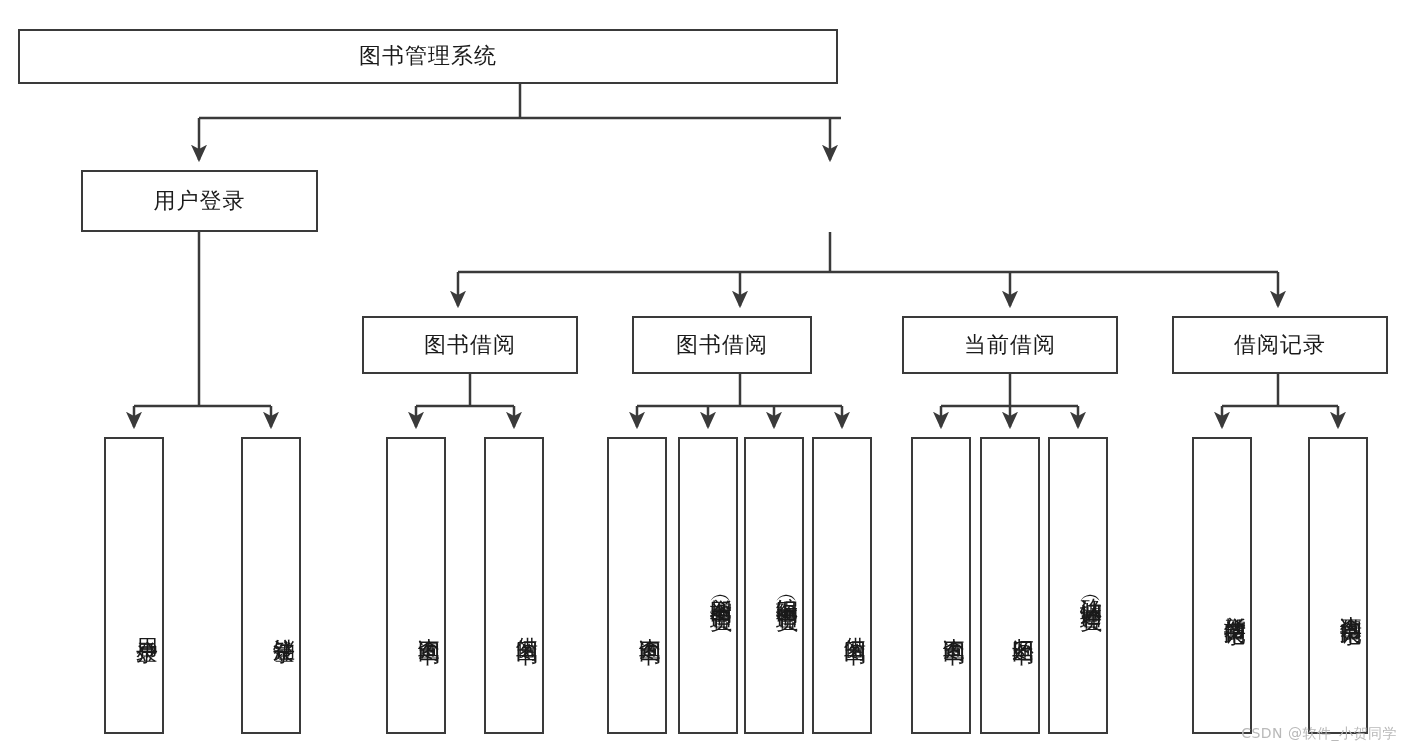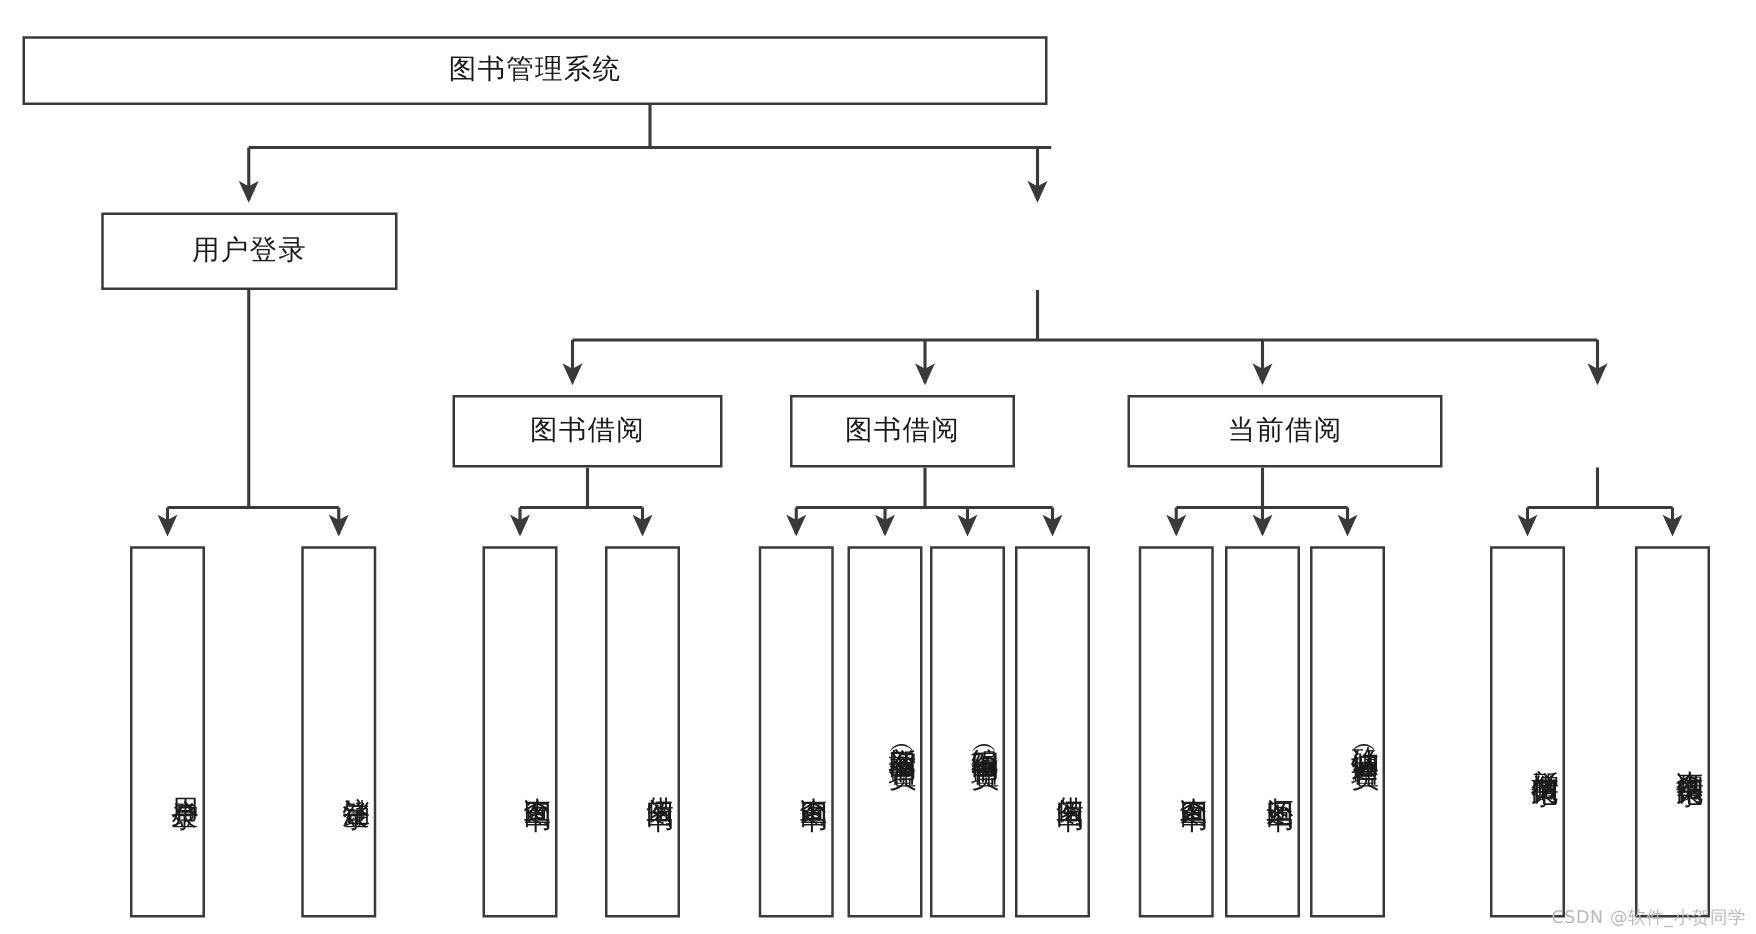--- a/index.html
+++ b/index.html
@@ -130,22 +130,25 @@
   <div class="node horiz" style="left:81px; top:170px; width:237px; height:62px;">
     <span class="node-label">用户登录</span>
   </div>
 
   <div class="node horiz" style="left:362px; top:316px; width:216px; height:58px;">
     <span class="node-label">图书借阅</span>
   </div>
   <div class="node horiz" style="left:632px; top:316px; width:180px; height:58px;">
     <span class="node-label">图书借阅</span>
   </div>
-  <div class="node horiz" style="left:902px; top:316px; width:252px; height:58px;">
+  <div class="node horiz" style="left:902px; top:316px; width:216px; height:58px;">
     <span class="node-label">当前借阅</span>
+  </div>
+  <div class="node horiz" style="left:1172px; top:316px; width:216px; height:58px;">
+    <span class="node-label">借阅记录</span>
   </div>
 
   <div class="node vert" style="left:104px; top:437px; width:60px; height:297px; padding-top:76px;">
     <span class="node-label">用户登录</span>
   </div>
   <div class="node vert" style="left:241px; top:437px; width:60px; height:297px; padding-top:76px;">
     <span class="node-label">注销登录</span>
   </div>
 
   <div class="node vert" style="left:386px; top:437px; width:60px; height:297px; padding-top:76px;">

